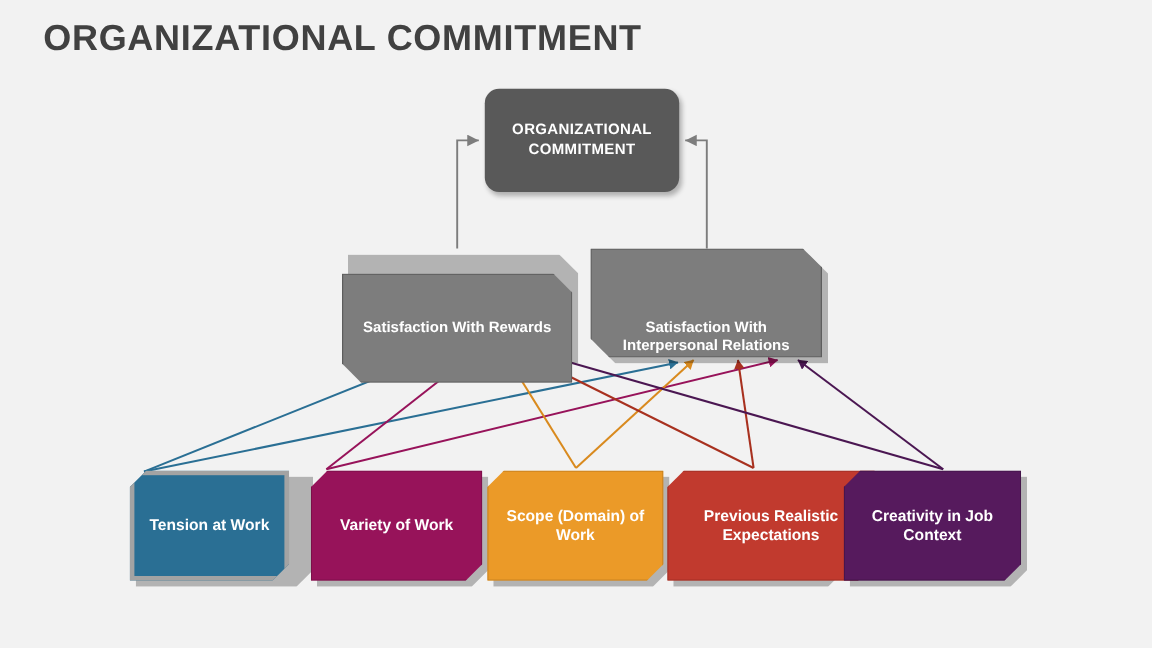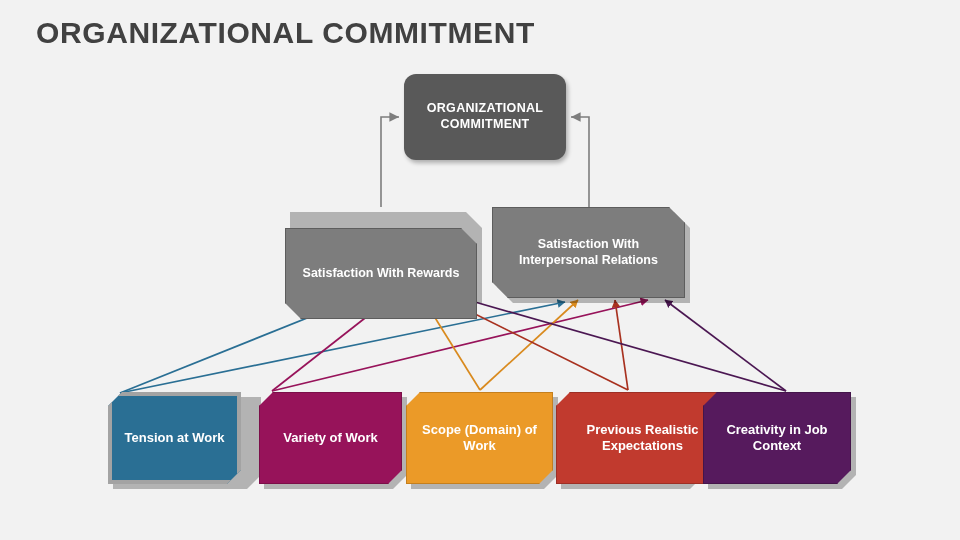--- a/index.html
+++ b/index.html
@@ -86,21 +86,21 @@
   }
   .mid-node {
     top: 207px;
     height: 91px;
     font-size: 12.5px;
     font-weight: bold;
     background: #7d7d7d;
     border: 1px solid #5d5d5d;
   }
   #mid-left  { left: 285px; width: 192px; margin-top: 21px; }
-  #mid-right { left: 492px; width: 193px; }
+  #mid-right { left: 492px; width: 193px; align-items: flex-end; }
 
   .bot-node {
     top: 392px;
     height: 92px;
     font-size: 13px;
     font-weight: bold;
   }
   #bot-0 { left: 108px; width: 133px; background: #2a6f94; border: 4px solid #a3a3a3; }
   #bot-1 { left: 259px; width: 143px; background: #97135a; border: 1px solid #7b0f49; }
   #bot-2 { left: 406px; width: 147px; background: #eb9a28; border: 1px solid #c47f1e; align-items: center; }

